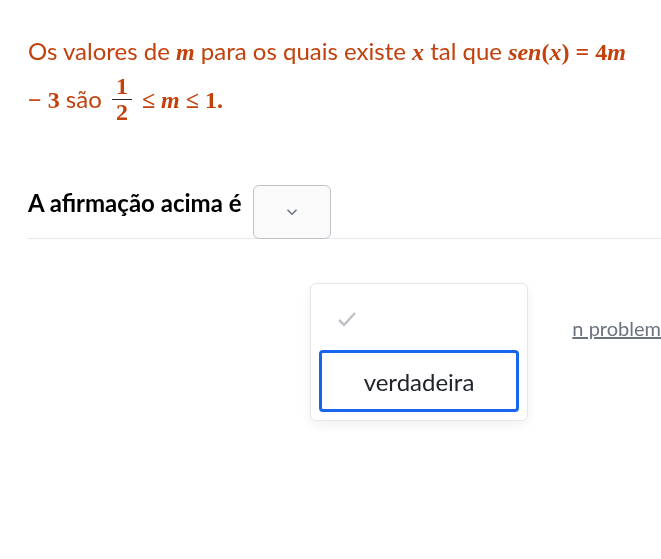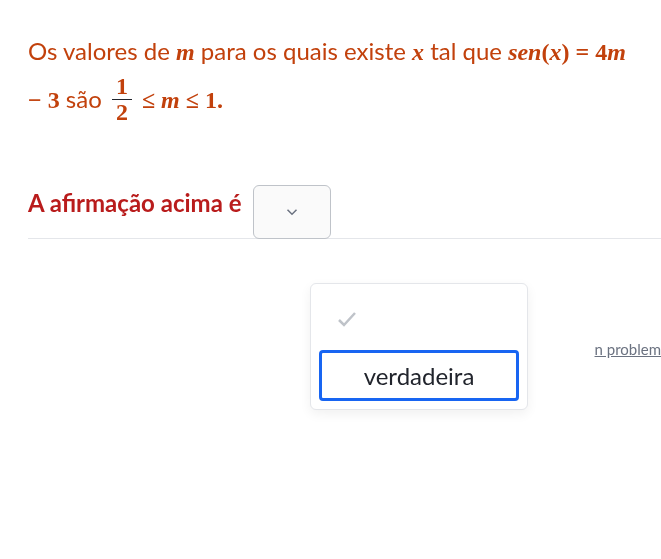--- a/index.html
+++ b/index.html
@@ -39,21 +39,21 @@
     display: flex;
     align-items: center;
     gap: 12px;
     border-bottom: 1px solid #e4e6ea;
     padding-bottom: 0;
     width: 100%;
   }
   .answer-label {
     font-size: 24px;
     font-weight: 700;
-    color: #b91c1c;
+    color: #000000;
     padding-bottom: 18px;
   }
   .select-box {
     width: 78px;
     height: 54px;
     border: 1px solid #bfc3c9;
     border-radius: 6px;
     background: #fafafa;
     display: flex;
     align-items: center;
@@ -63,25 +63,24 @@
   .chevron {
     width: 18px; height: 18px;
     stroke: #6b7280;
     stroke-width: 2;
     fill: none;
   }
   .link-row {
     position: absolute;
     right: 0;
     top: 316px;
-    font-size: 15px;
+    font-size: 20px;
     color: #6b7280;
     text-decoration: underline;
     white-space: nowrap;
-    margin-top: 24px;
   }
   .dropdown {
     position: absolute;
     left: 310px;
     top: 283px;
     width: 218px;
     background: #ffffff;
     border: 1px solid #e4e6ea;
     border-radius: 6px;
     box-shadow: 0 4px 12px rgba(0,0,0,0.06);
@@ -93,21 +92,21 @@
     align-items: center;
     padding-left: 16px;
   }
   .check {
     width: 24px; height: 24px;
     stroke: #bfc3c9;
     stroke-width: 2.5;
     fill: none;
   }
   .dd-item {
-    height: 51px;
+    height: 62px;
     display: flex;
     align-items: center;
     justify-content: center;
     font-size: 24px;
     color: #21242c;
     border-radius: 4px;
     margin-top: 4px;
   }
   .dd-item.highlight {
     border: 3px solid #1865f2;

